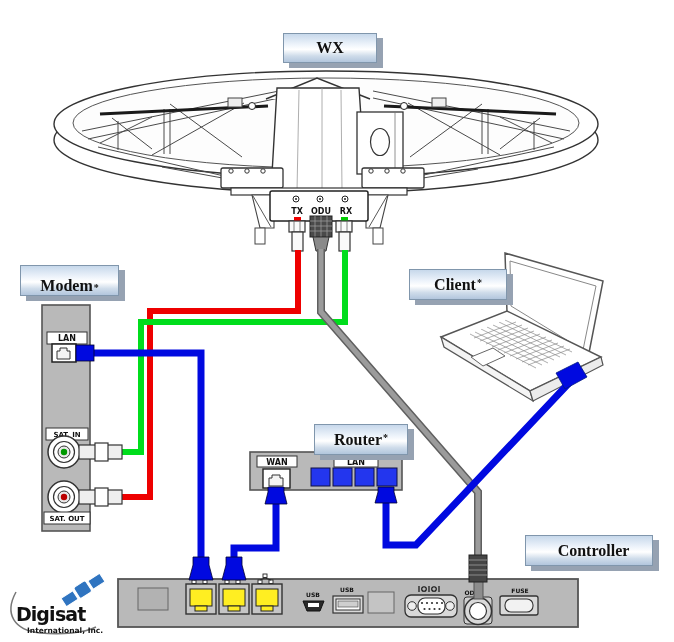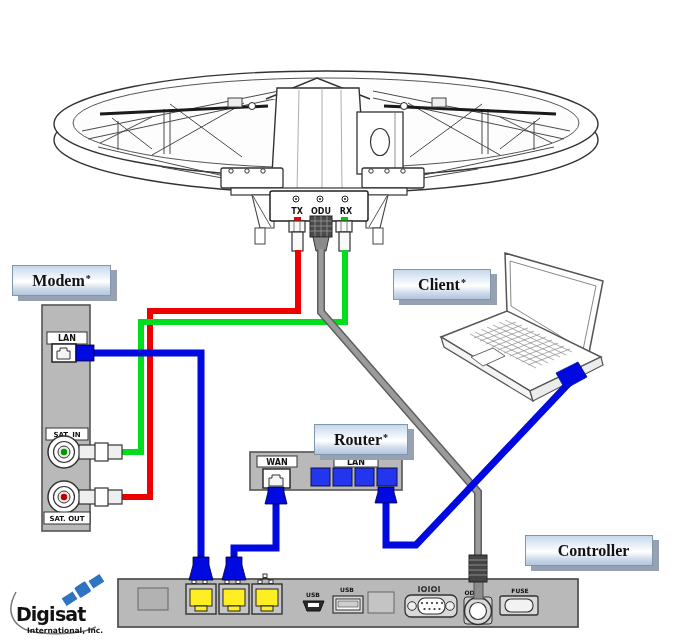--- a/index.html
+++ b/index.html
@@ -320,25 +320,28 @@
       <rect x="60" y="585" width="14" height="10" fill="#2f74c0" stroke="#fff" stroke-width="1"></rect>
       <rect x="76" y="583" width="14" height="13" rx="2" fill="#2f74c0" stroke="#fff" stroke-width="1"></rect>
       <rect x="92" y="585" width="14" height="10" fill="#2f74c0" stroke="#fff" stroke-width="1"></rect>
     </g>
     <text x="16" y="621" class="logo-main" fill="#111">Digi</text>
     <text x="55" y="621" class="logo-main" fill="#2f74c0">sat</text>
     <text x="27" y="633" class="logo-sub" fill="#111">International, Inc.</text>
   </g>
 </svg>
 
-<div class="label-box" style="left:12px;top:265px;width:97px;height:29px;">
+<div class="label-box" style="left:283px;top:33px;width:92px;height:28px;">
+  <span>WX</span>
+</div>
+<div class="label-box" style="left:20px;top:265px;width:97px;height:29px;align-items:flex-end;">
   <span>Modem</span>
       <sup>*</sup>
 </div>
-<div class="label-box" style="left:393px;top:269px;width:96px;height:29px;">
+<div class="label-box" style="left:409px;top:269px;width:96px;height:29px;">
   <span>Client</span>
       <sup>*</sup>
 </div>
 <div class="label-box" style="left:278px;top:424px;width:92px;height:29px;margin-left:36px;">
   <span>Router</span>
       <sup>*</sup>
 </div>
 <div class="label-box" style="left:525px;top:535px;width:117px;height:29px;padding-left:9px;">
   <span>Controller</span>
 </div>

